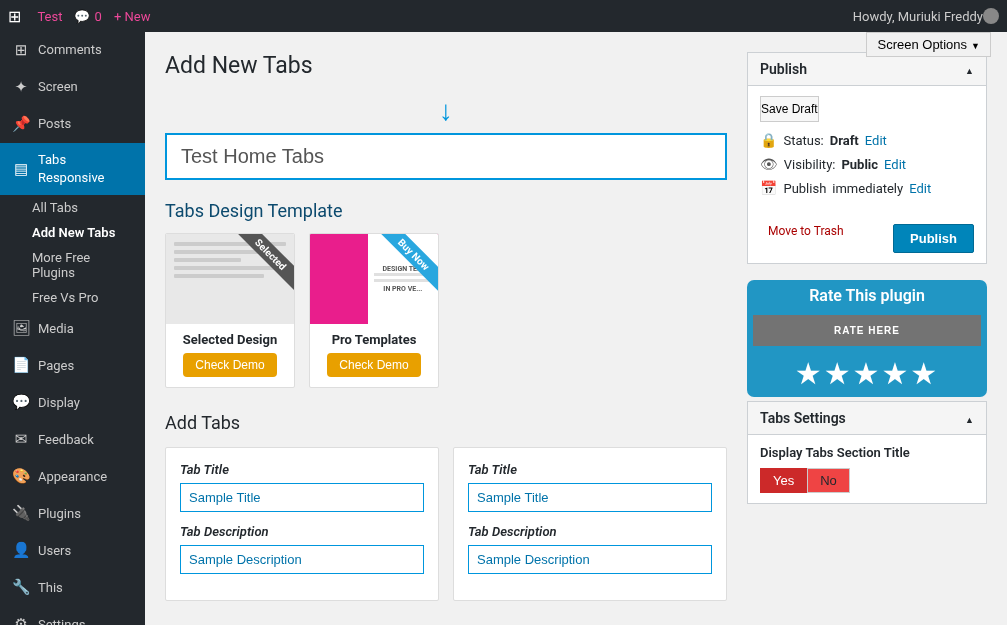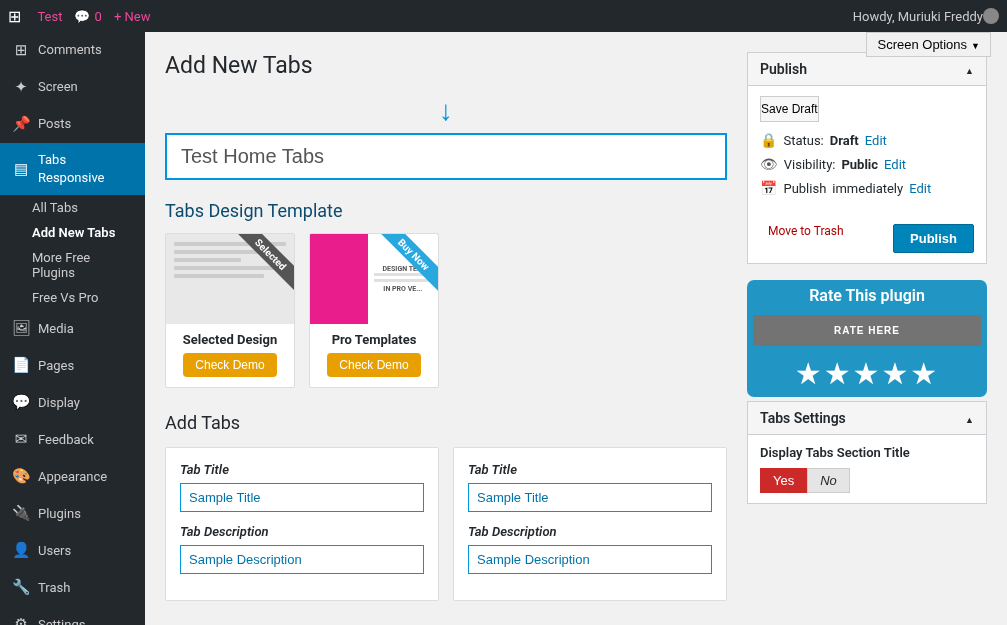--- a/index.html
+++ b/index.html
@@ -226,21 +226,21 @@
     
     .settings-label { font-size: 13px; font-weight: 600; margin-bottom: 8px; }
     .toggle-group { display: flex; }
     .toggle-btn {
       padding: 4px 12px;
       font-size: 13px;
       cursor: pointer;
       border: 1px solid #ccc;
     }
     .toggle-btn.active-yes { background: #cc2929; color: #fff; border-color: #cc2929; }
-    .toggle-btn.active-no { background: #e5e5e5; color: #23282d; font-style: italic; }
+    .toggle-btn.active-no { background: #ef4444; color: #23282d; }
 
     
     .screen-options-bar {
       position: fixed;
       top: 24px; right: 0;
       padding: 8px 16px;
       display: flex;
       justify-content: flex-end;
       z-index: 95;
     }
@@ -344,21 +344,21 @@
   <div class="sidebar-item">
     <span class="icon">🔌</span>
     <span>Plugins</span>
   </div>
   <div class="sidebar-item">
     <span class="icon">👤</span>
     <span>Users</span>
   </div>
   <div class="sidebar-item">
     <span class="icon">🔧</span>
-    <span>Trash</span>
+    <span>This</span>
   </div>
   <div class="sidebar-item">
     <span class="icon">⚙</span>
     <span>Settings</span>
   </div>
 
 </div>
 
 <div class="main-content">
   <div class="content-left">

